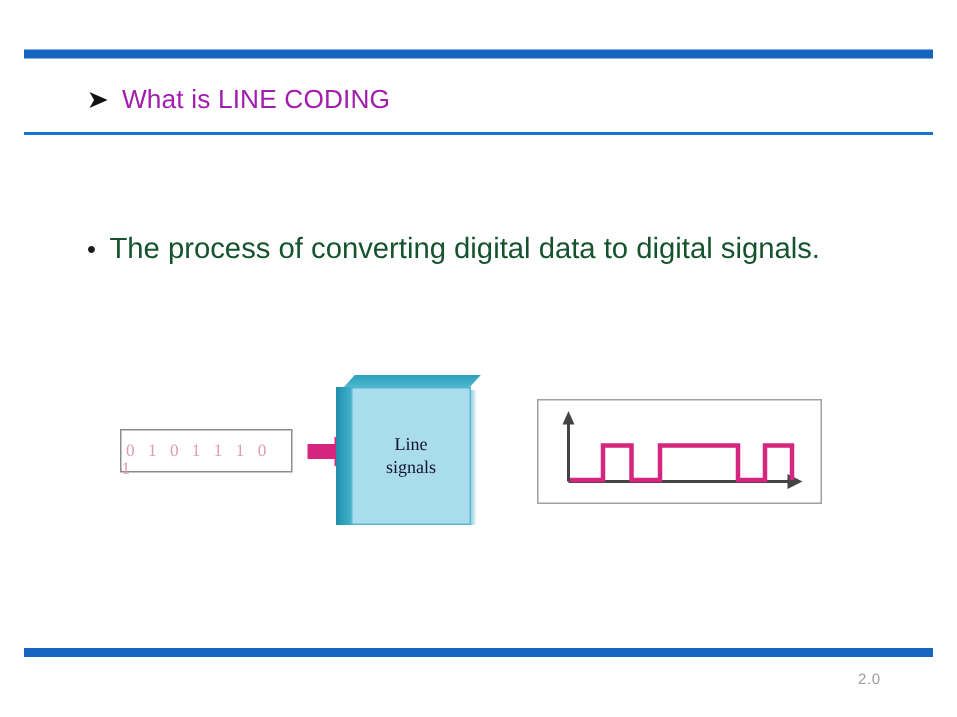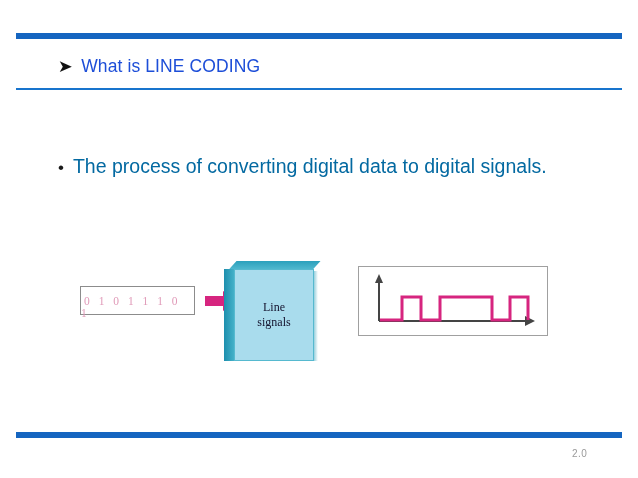--- a/index.html
+++ b/index.html
@@ -61,41 +61,41 @@
   }
   .title-bullet {
     font-size: 17px;
     line-height: 1;
     color: #111111;
     transform: scaleX(1.05);
   }
   .title-text {
     font-size: 17.5px;
     letter-spacing: 0.1px;
-    color: #1d4ed8;
+    color: #a21caf;
     white-space: nowrap;
   }
 
   
   .body-row {
     position: absolute;
     left: 58px;
     top: 155px;
     display: flex;
     align-items: baseline;
     gap: 9px;
   }
   .body-bullet {
     font-size: 17px;
     line-height: 1;
     color: #1a1a1a;
   }
   .body-text {
     font-size: 19.5px;
-    color: #0369a1;
+    color: #14532d;
     white-space: nowrap;
   }
 
   
   .diagram {
     position: absolute;
     left: 62px;
     top: 248px;
     width: 500px;
     height: 108px;
@@ -148,21 +148,21 @@
     border-bottom: 10px solid transparent;
     border-left: 16px solid #d6257f;
   }
   .arrow-1 { left: 143px; top: 43px; }
   .arrow-2 { left: 313px; top: 43px; }
 
   
   .cube {
     position: absolute;
     left: 162px;
-    top: 13px;
+    top: 2px;
     width: 100px;
     height: 102px;
   }
   .cube .top-face {
     position: absolute;
     left: 8px;
     top: 0;
     width: 84px;
     height: 10px;
     background: linear-gradient(180deg, #2ba0bc 0%, #57bdd2 100%);

